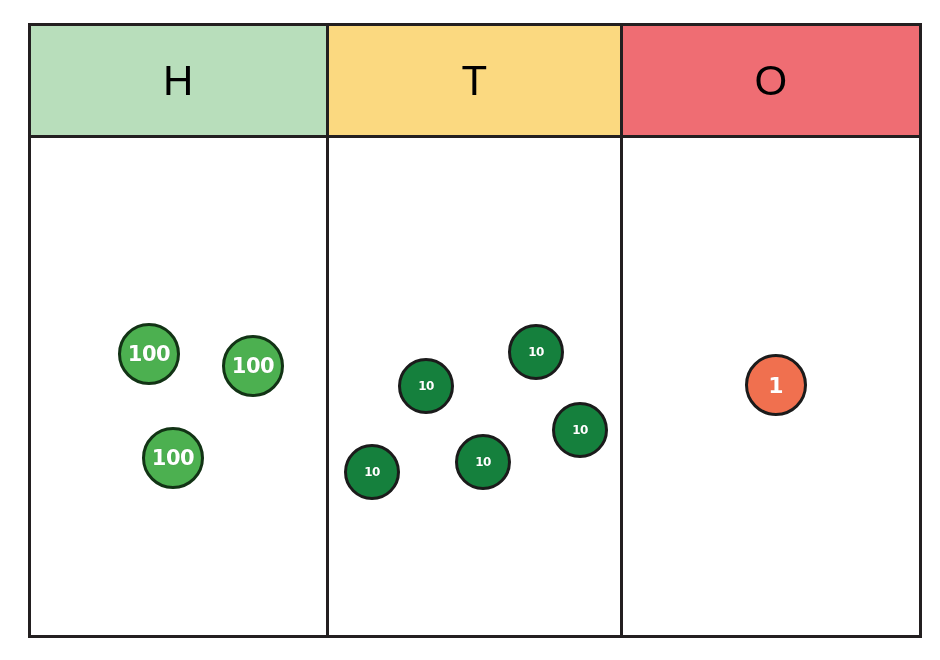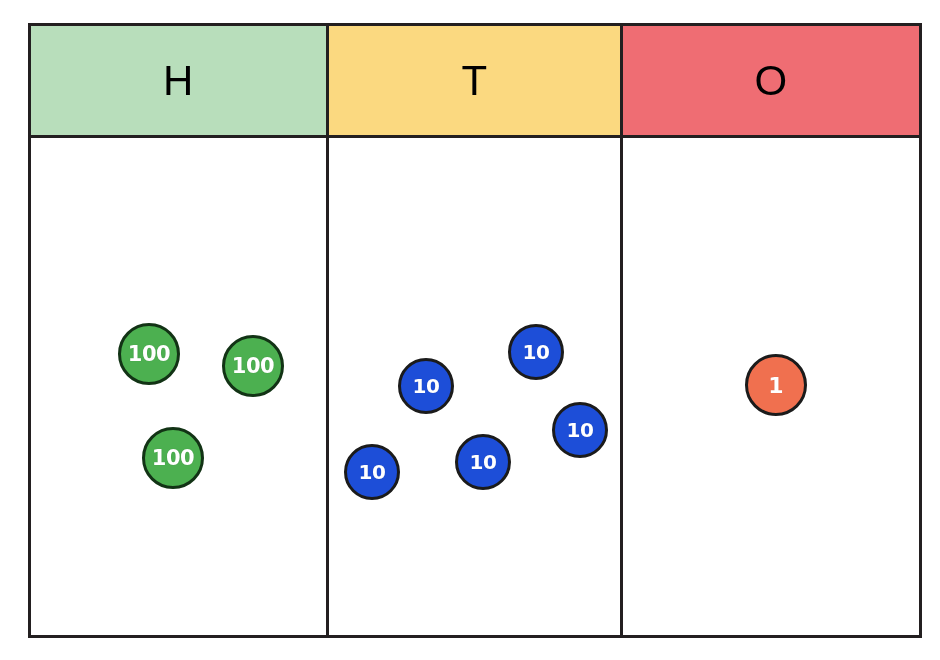--- a/index.html
+++ b/index.html
@@ -96,23 +96,23 @@
     text-shadow: 0 0 1px rgba(0,0,0,0.18);
     user-select: none;
   }
   .counter.hundred {
     background: #4cb050;
     border-color: #123315;
     font-size: 21px;
     letter-spacing: -0.5px;
   }
   .counter.ten {
-    background: #1d4ed8;
+    background: #15803d;
     border-color: #1b1b1b;
-    font-size: 20px;
+    font-size: 12px;
     letter-spacing: -0.5px;
   }
   .counter.one {
     background: #f0704f;
     border-color: #1b1b1b;
     font-size: 22px;
   }
 </style>
 </head>
 <body>

